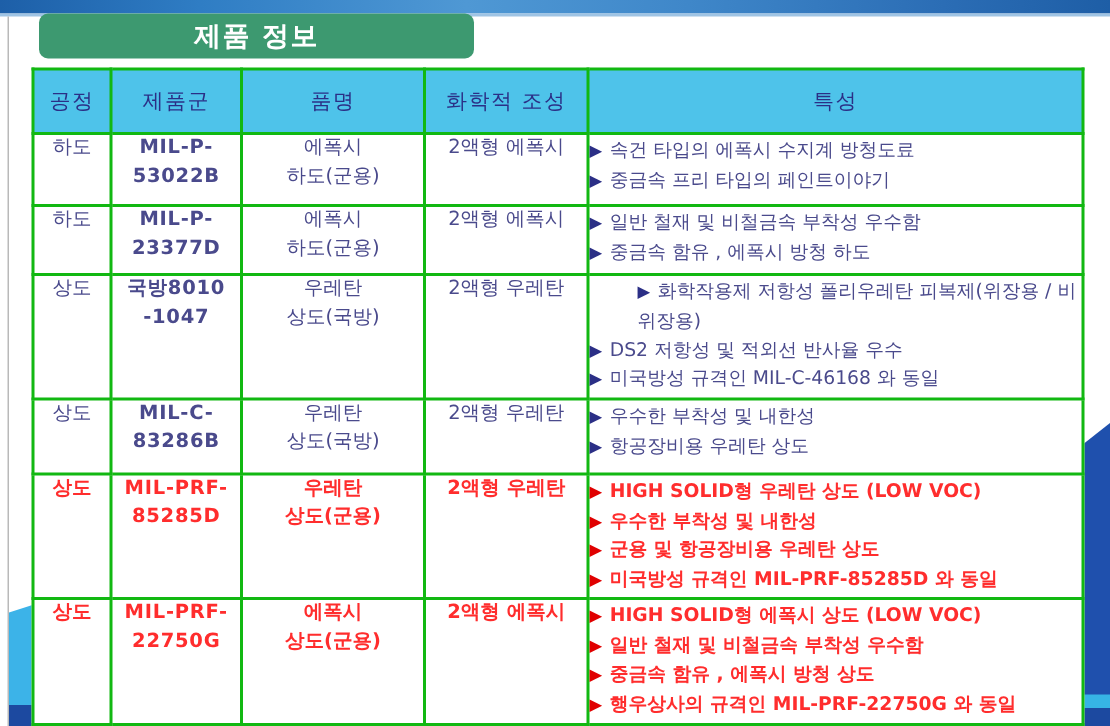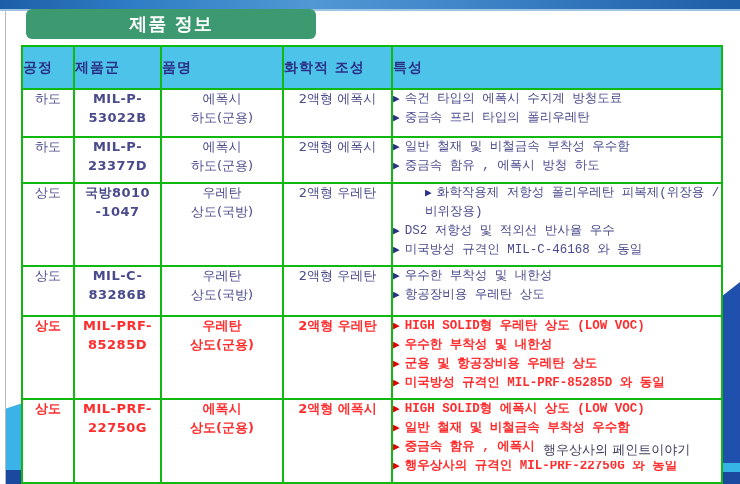--- a/index.html
+++ b/index.html
@@ -103,40 +103,39 @@
   #product-table th,
   #product-table td {
     border: 2px solid #12b812;
     padding: 0;
     vertical-align: top;
   }
   #product-table thead th {
     background: #4ec3ea;
     color: #2b2f86;
     font-size: 14px;
-    font-weight: bold;
+    font-weight: normal;
     height: 41px;
     vertical-align: middle;
-    text-align: left;
+    text-align: center;
     letter-spacing: 1px;
   }
   td.cell-center {
     text-align: center;
     font-size: 13px;
     color: #4a4a8c;
     padding-top: 6px;
     line-height: 1.45;
   }
   td.cell-center .line2 { display: block; }
   td.feat {
     padding: 5px 0 5px 6px;
     font-size: 12.5px;
     color: #4a4a8c;
     line-height: 1.52;
-    font-family: Liberation Mono, monospace;
   }
   .feat-item {
     display: block;
     white-space: nowrap;
   }
   .feat-item .bullet {
     color: #2b2f86;
     font-size: 11px;
     margin-right: 5px;
   }
@@ -201,21 +200,21 @@
       </tr>
     </thead>
     <tbody id="table-body">
         <tr style="height: 48px;">
           <td class="cell-center"><span>하도</span></td>
           <td class="cell-center"><span class="code">MIL-P-</span><span class="line2 code">53022B</span></td>
           <td class="cell-center"><span>에폭시</span><span class="line2">하도(군용)</span></td>
           <td class="cell-center"><span>2액형 에폭시</span></td>
           <td class="feat">
             <span class="feat-item"><span class="bullet">▶</span><span>속건 타입의 에폭시 수지계 방청도료</span></span>
-            <span class="feat-item"><span class="bullet">▶</span><span>중금속 프리 타입의 폴리우레탄</span></span>
+            <span class="feat-item"><span class="bullet">▶</span><span>중금속 프리 타입의 페인트이야기</span></span>
           </td>
         </tr>
         <tr style="height: 46px;">
           <td class="cell-center"><span>하도</span></td>
           <td class="cell-center"><span class="code">MIL-P-</span><span class="line2 code">23377D</span></td>
           <td class="cell-center"><span>에폭시</span><span class="line2">하도(군용)</span></td>
           <td class="cell-center"><span>2액형 에폭시</span></td>
           <td class="feat">
             <span class="feat-item"><span class="bullet">▶</span><span>일반 철재 및 비철금속 부착성 우수함</span></span>
             <span class="feat-item"><span class="bullet">▶</span><span>중금속 함유 , 에폭시 방청 하도</span></span>
@@ -262,15 +261,14 @@
           <td class="feat">
             <span class="feat-item"><span class="bullet">▶</span><span>HIGH SOLID형 에폭시 상도 (LOW VOC)</span></span>
             <span class="feat-item"><span class="bullet">▶</span><span>일반 철재 및 비철금속 부착성 우수함</span></span>
             <span class="feat-item"><span class="bullet">▶</span><span>중금속 함유 , 에폭시 방청 상도</span></span>
             <span class="feat-item"><span class="bullet">▶</span><span>행우상사의 규격인 MIL-PRF-22750G 와 동일</span></span>
           </td>
         </tr>
       </tbody>
   </table>
 
-  <div id="watermark">행우상사의 페인트이야기</div>
 
 </div>
 
 </body></html>

